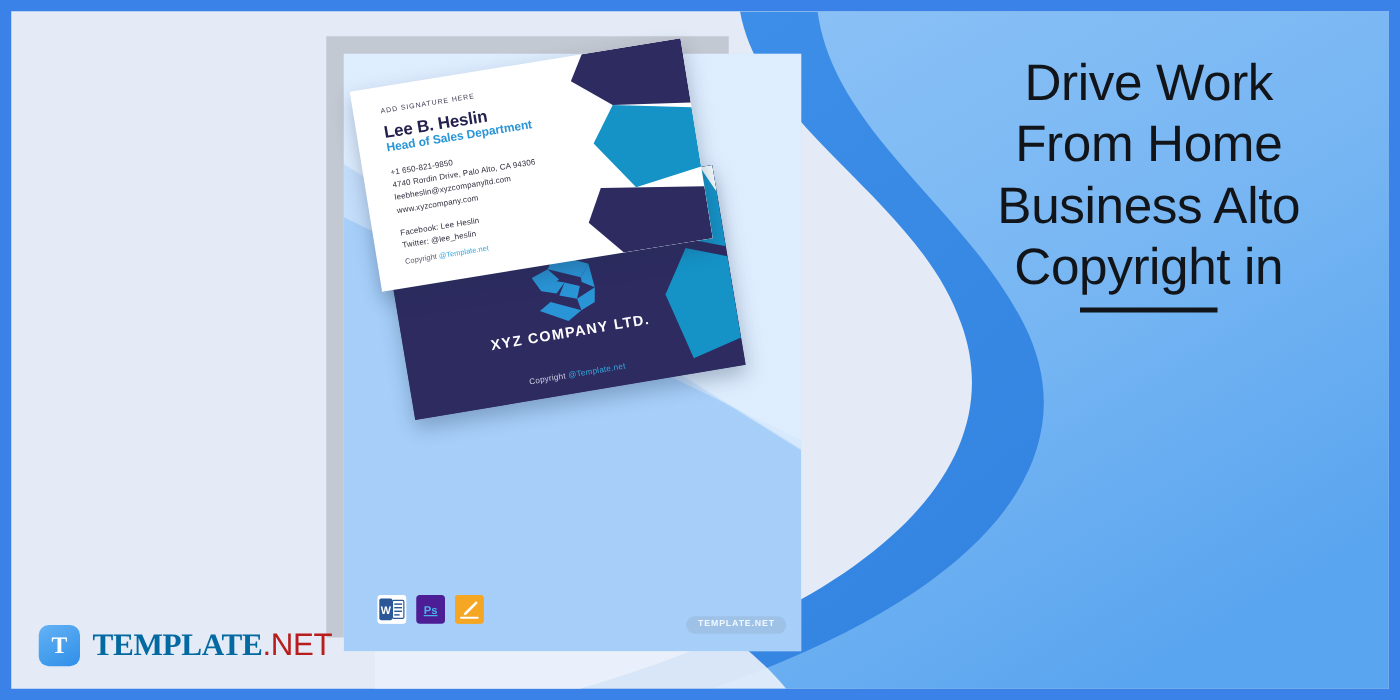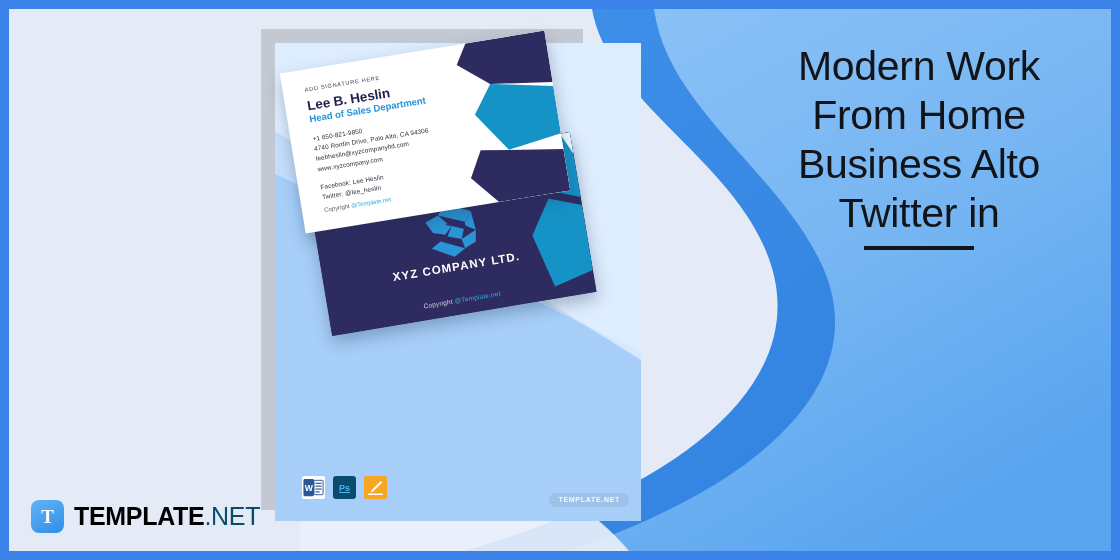--- a/index.html
+++ b/index.html
@@ -184,21 +184,21 @@
     align-items:center;
   }
   .fic{
     width:23px;height:23px;
     border-radius:3px;
     display:flex;align-items:center;justify-content:center;
     font-size:9.5px;font-weight:700;color:#ffffff;
     position:relative;
   }
   .fic-word{background:#ffffff;}
-  .fic-ps{background:#0c4a6e;color:#4ab3e8;font-size:9px;text-decoration:underline;}
+  .fic-ps{background:#4c1d95;color:#4ab3e8;font-size:9px;text-decoration:underline;}
   .fic-ai{background:#f5a623;}
 
   
   .tn-logo{
     position:absolute;
     left:22px; bottom:18px;
     display:flex;align-items:center;gap:10px;
   }
   .tn-mark{
     width:33px;height:33px;border-radius:8px;
@@ -206,22 +206,22 @@
     display:flex;align-items:center;justify-content:center;
   }
   .tn-mark span{
     color:#ffffff;font-weight:700;font-size:19px;
     font-family:"Liberation Serif", serif;
     line-height:1;
   }
   .tn-text{
     font-size:25px;letter-spacing:-.3px;line-height:1;
   }
-  .tn-text .b{font-weight:700;color:#000000;}
-  .tn-text .n{font-weight:400;color:#0c4a6e;}
+  .tn-text .b{font-weight:700;color:#0369a1;font-family:Liberation Serif, serif;}
+  .tn-text .n{font-weight:400;color:#b91c1c;}
 </style>
 </head>
 <body>
 
 <div id="stage">
 
   <div class="wave-wrap">
     <svg width="1102" height="542" viewBox="0 0 1102 542" preserveAspectRatio="none">
       <defs>
         <linearGradient id="gdark" x1="0" y1="0" x2="1" y2="1">
@@ -242,24 +242,24 @@
       <path d="M 645 0 L 1102 0 L 1102 542 L 560 542
                C 790 462 862 352 810 250
                C 762 156 658 96 645 0 Z" fill="url(#glight)"></path>
 
       <path d="M 620 542 L 291 542 L 291 410
                C 420 404 560 470 620 542 Z" fill="#eaf1fb" opacity="0.9"></path>
     </svg>
   </div>
 
   <div class="headline">
-    <span class="hl-line">Modern Work</span>
+    <span class="hl-line">Drive Work</span>
     <span class="hl-line">From Home</span>
     <span class="hl-line">Business Alto</span>
-    <span class="hl-line">Twitter in</span>
+    <span class="hl-line">Copyright in</span>
     <span class="hl-underline"></span>
   </div>
 
   <div class="panel-shadow"></div>
 
   <div class="panel">
     <div class="panel-diag"></div>
     <div class="panel-diag2"></div>
     <div class="panel-badge">TEMPLATE.NET</div>
   </div>

